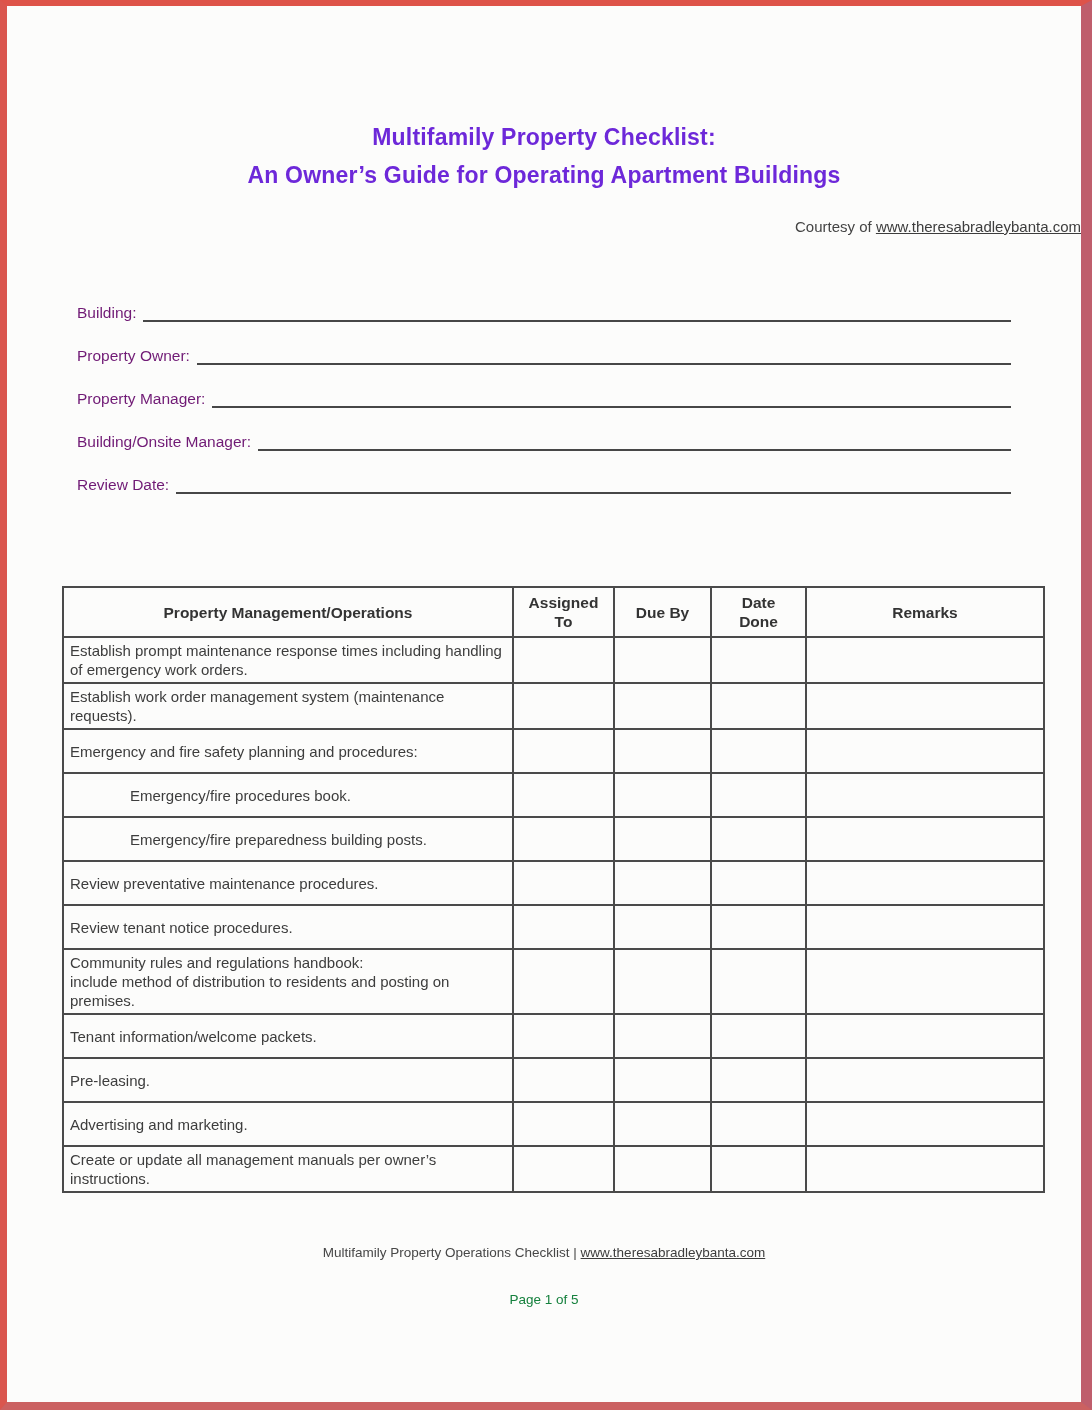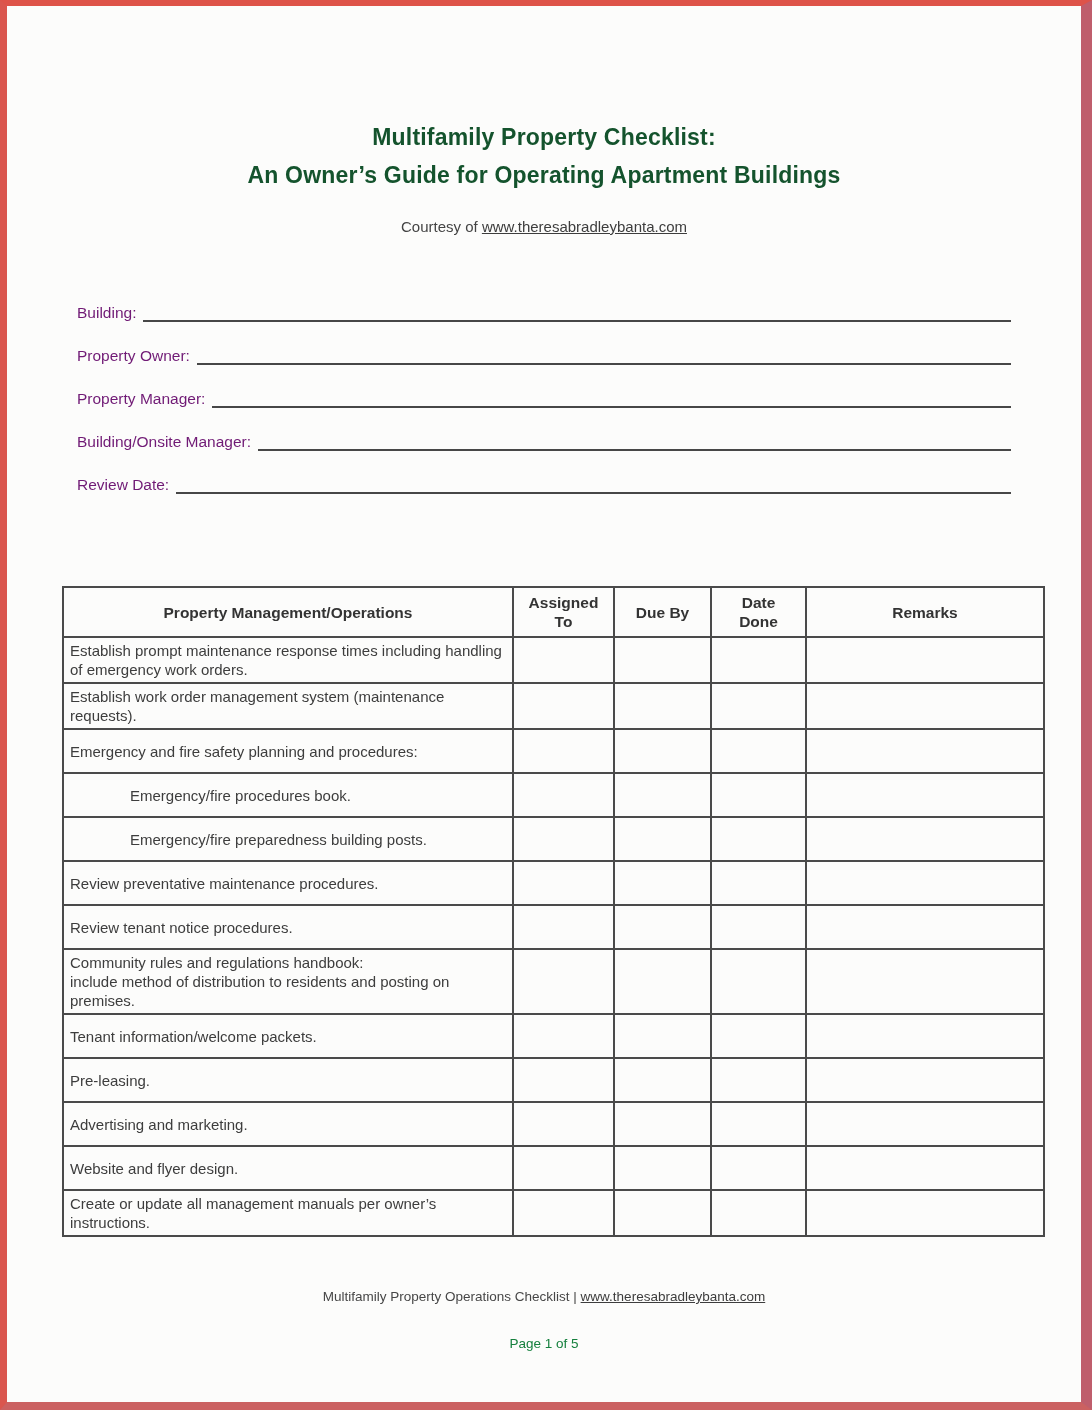--- a/index.html
+++ b/index.html
@@ -18,27 +18,27 @@
   }
 
   
   .title-block {
     margin-top: 112px;
     text-align: center;
   }
   .title-line {
     font-size: 23px;
     font-weight: bold;
-    color: #14532d;
+    color: #6d28d9;
     line-height: 38px;
     letter-spacing: 0.2px;
   }
   .courtesy {
     margin-top: 24px;
-    text-align: center;
+    text-align: right;
     font-size: 15px;
     color: #444444;
   }
   .courtesy .link,
   .footer .link {
     text-decoration: underline;
     color: #3d3d3d;
   }
 
   
@@ -238,27 +238,20 @@
         <td></td>
       </tr>
       <tr>
         <td class="task">Advertising and marketing.</td>
         <td></td>
         <td></td>
         <td></td>
         <td></td>
       </tr>
       <tr>
-        <td class="task">Website and flyer design.</td>
-        <td></td>
-        <td></td>
-        <td></td>
-        <td></td>
-      </tr>
-      <tr>
         <td class="task">Create or update all management manuals per owner’s instructions.</td>
         <td></td>
         <td></td>
         <td></td>
         <td></td>
       </tr>
     </tbody>
   </table>
 
   <div class="footer"><span>Multifamily Property Operations Checklist | </span><span class="link">www.theresabradleybanta.com</span></div>

